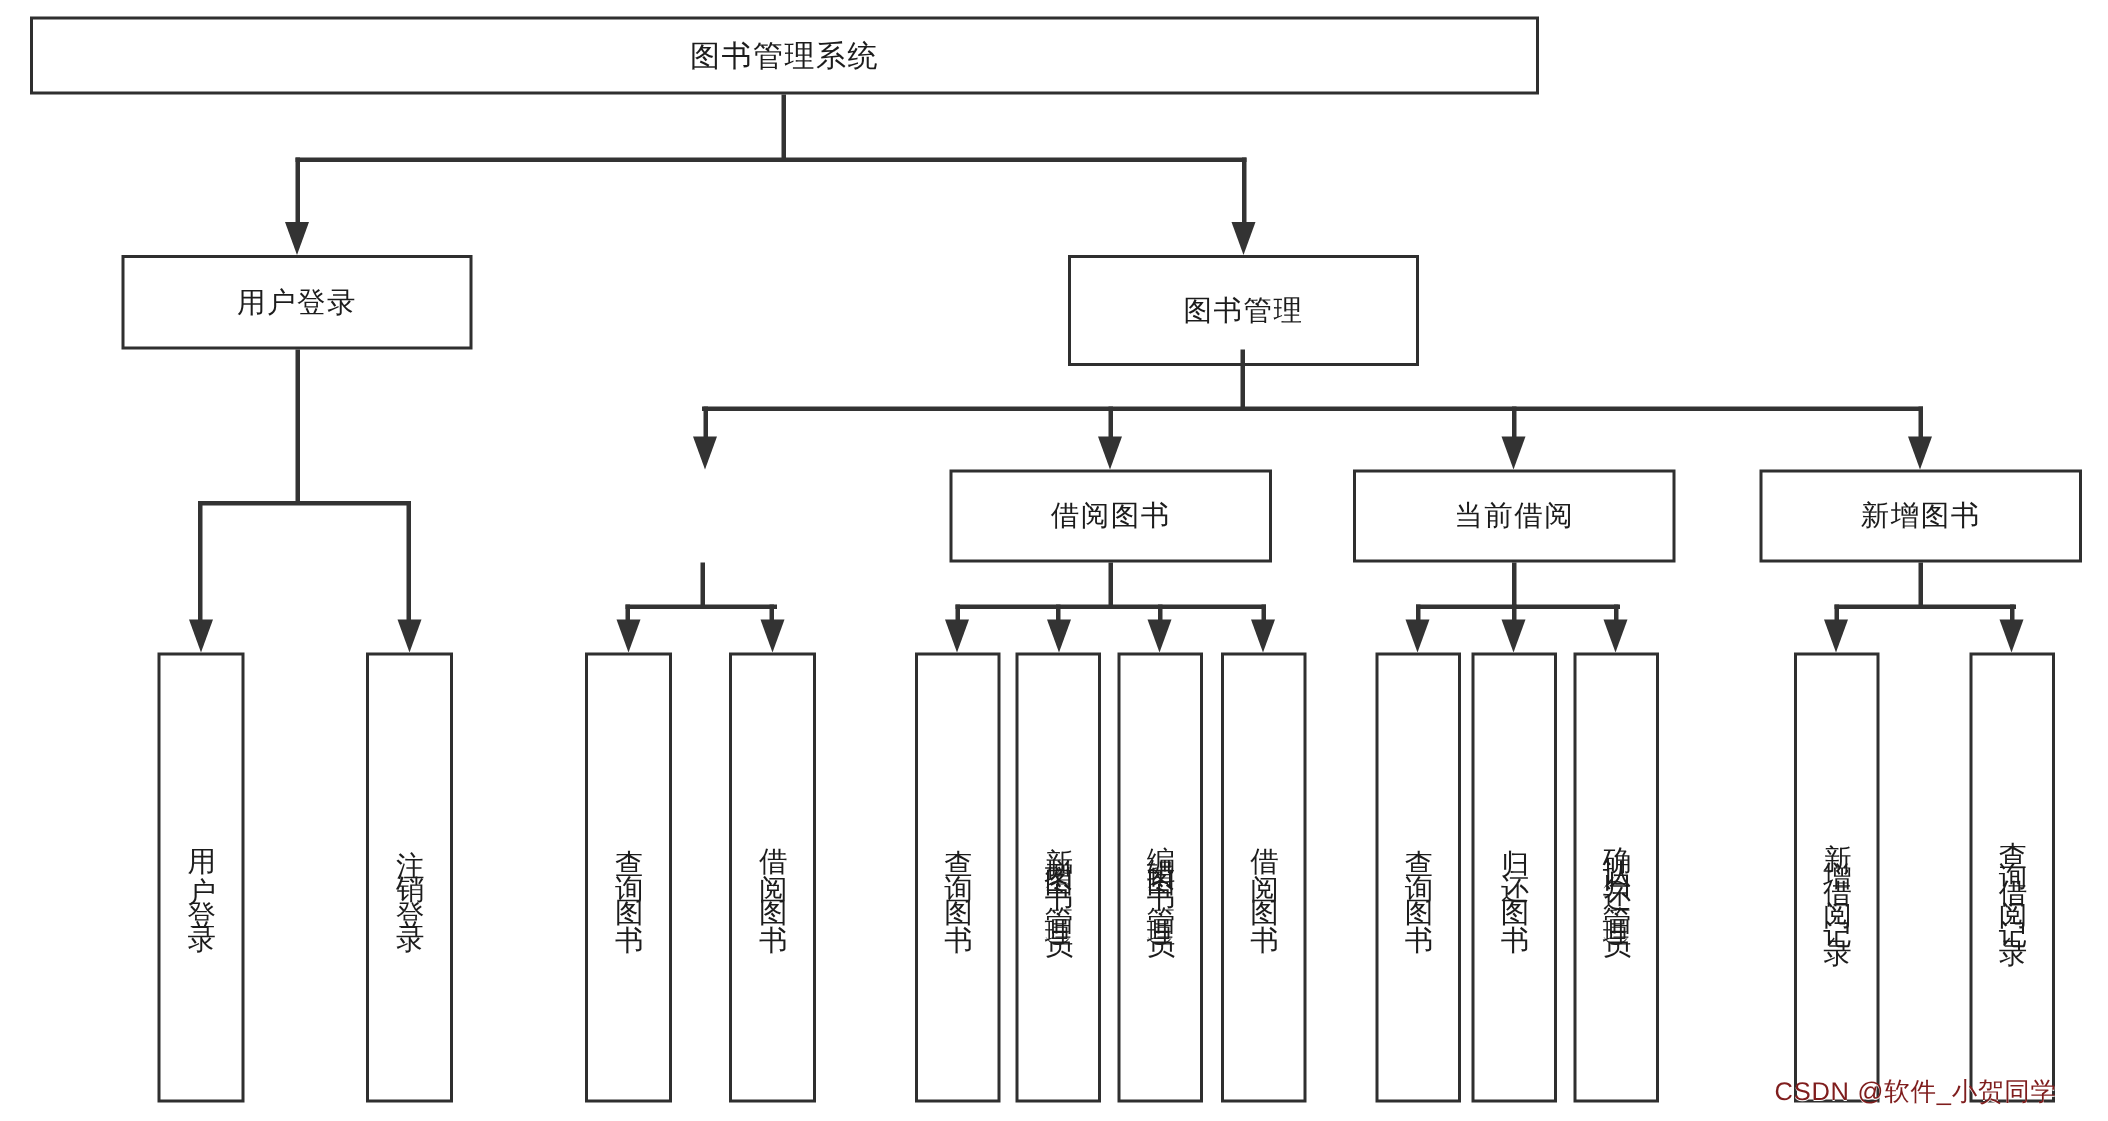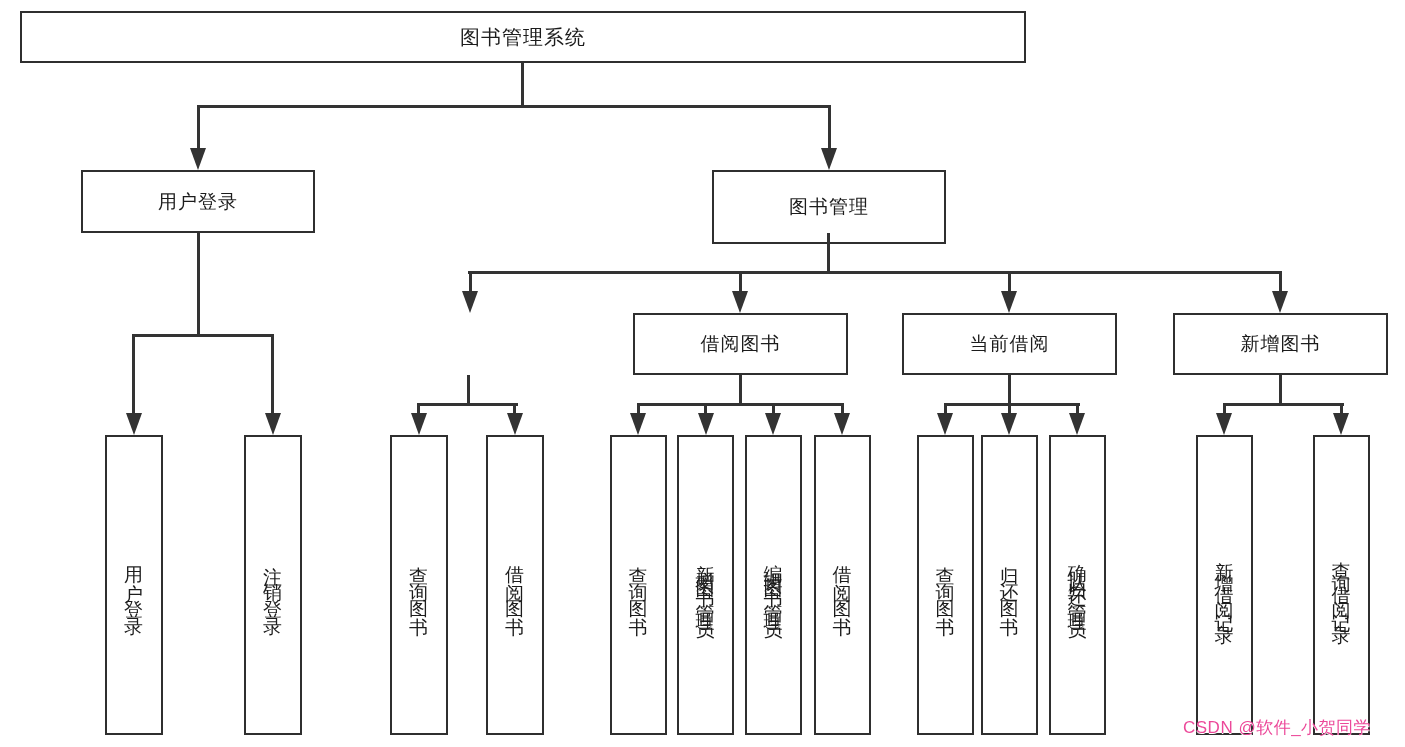--- a/index.html
+++ b/index.html
@@ -54,21 +54,21 @@
     position:absolute;
     width:0;height:0;
     border-left:8px solid transparent;
     border-right:8px solid transparent;
     border-top:22px solid #333333;
   }
   .watermark{
     position:absolute;
     left:1183px;top:716px;
     font-size:17px;
-    color:#ec4899;
+    color:#7f1d1d;
     letter-spacing:0.5px;
     z-index:5;
     text-shadow:0 1px 0 #ffffff;
     white-space:nowrap;
   }
 </style>
 </head>
 <body>
 
 <div class="canvas">

